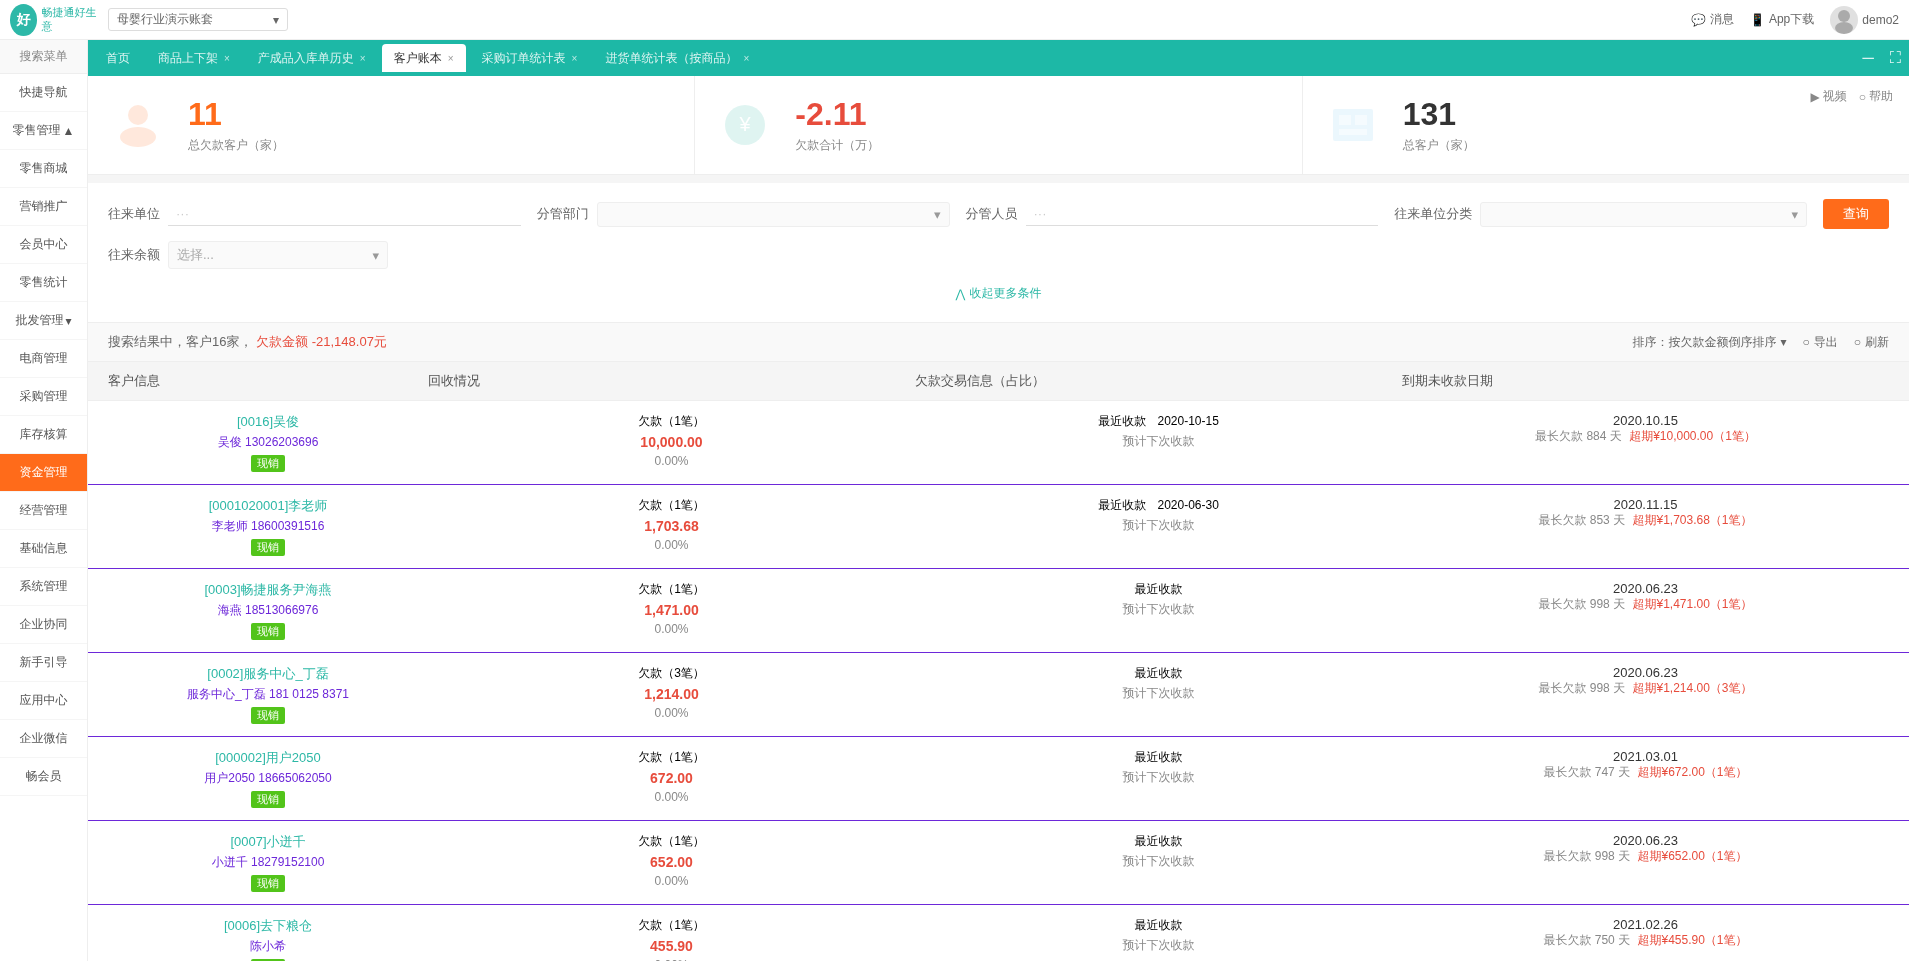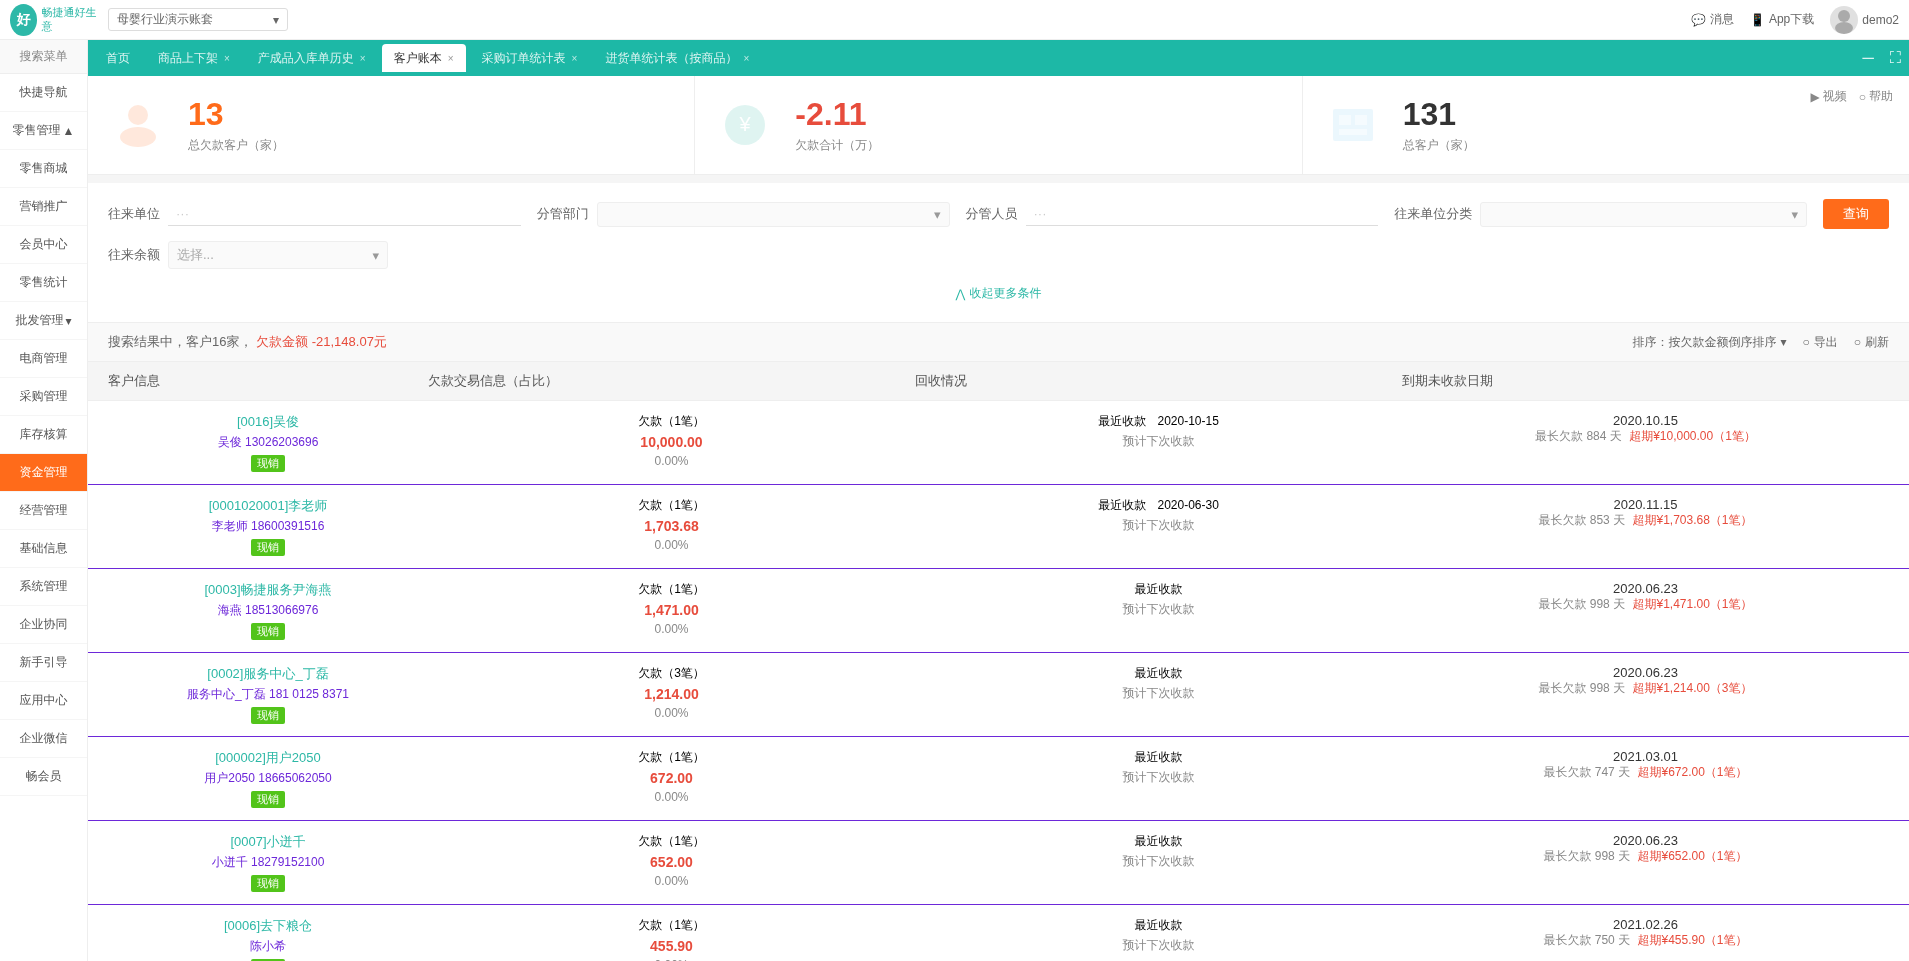--- a/index.html
+++ b/index.html
@@ -186,21 +186,21 @@
       <div class="stats-row">
 
         <div class="stat-card">
           <div class="stat-icon">
             <svg viewBox="0 0 48 48" fill="#ff6b1a">
                 <circle cx="24" cy="14" r="10"></circle>
                 <ellipse cx="24" cy="36" rx="18" ry="10"></ellipse>
               </svg>
           </div>
           <div class="stat-content">
-            <div class="stat-value orange">13</div>
+            <div class="stat-value orange">11</div>
             <div class="stat-label">总欠款客户（家）</div>
           </div>
         </div>
 
         <div class="stat-card">
           <div class="stat-icon">
             <svg viewBox="0 0 48 48" fill="#2db8a6">
                 <circle cx="24" cy="24" r="20"></circle>
                 <text x="24" y="30" text-anchor="middle" font-size="20" fill="white">¥</text>
               </svg>
@@ -299,22 +299,22 @@
           <span>
             <span>○</span>
             <span>刷新</span>
           </span>
         </div>
       </div>
 
       <div class="table-container">
         <div class="table-header">
           <div>客户信息</div>
+          <div>回收情况</div>
           <div>欠款交易信息（占比）</div>
-          <div>回收情况</div>
           <div>到期未收款日期</div>
         </div>
 
         <div class="table-row">
           <div>
             <div class="customer-name">[0016]吴俊</div>
             <div class="customer-info">吴俊  13026203696</div>
             <span class="customer-tag">现销</span>
           </div>
           <div>

